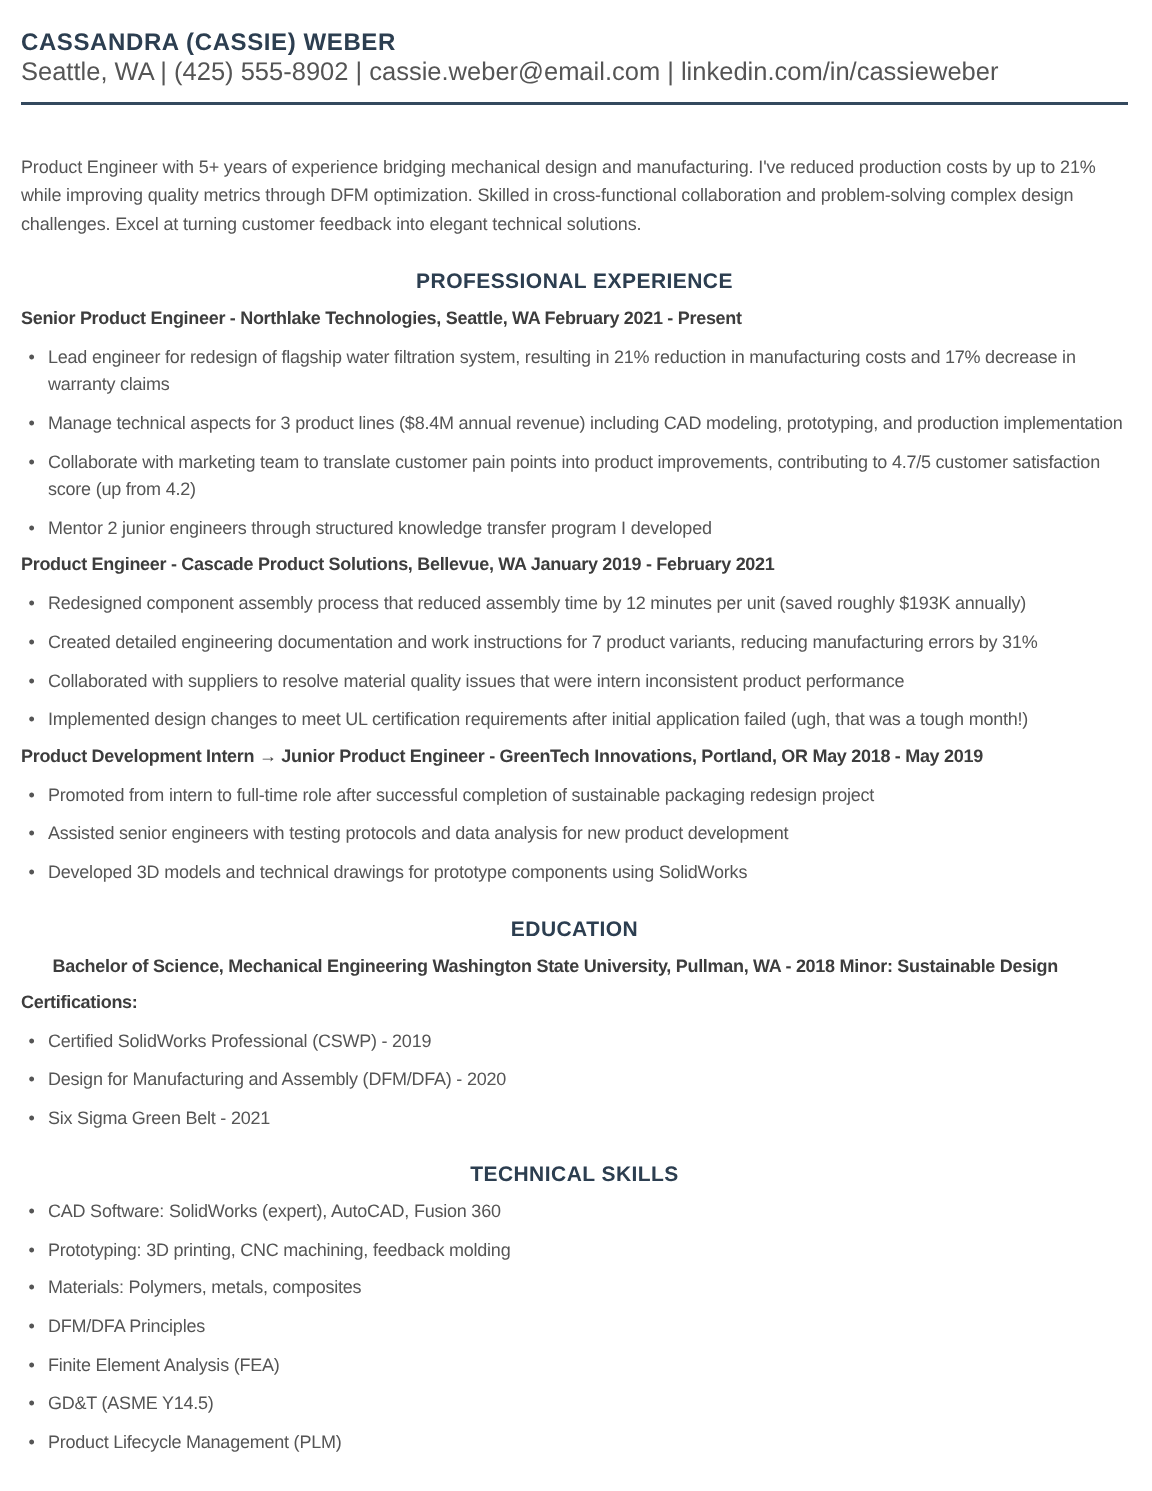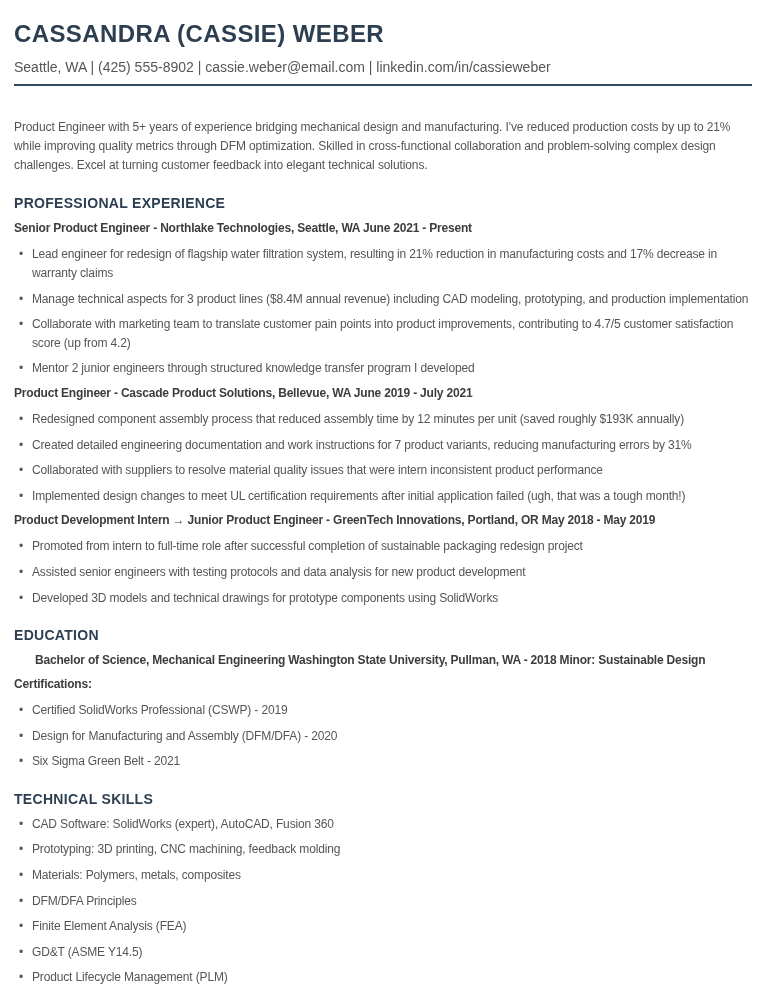--- a/index.html
+++ b/index.html
@@ -6,35 +6,35 @@
   html, body { background: #ffffff; }
   body {
     width: 768px; height: 994px; overflow: hidden;
     font-family: "Liberation Sans", sans-serif;
     color: var(--body-text, #555555);
   }
   .page { width: 768px; height: 994px; padding: 0 16px 0 14px; background: #fff; }
 
   h1.name {
     margin-top: 20px;
-    font-size: 24px; line-height: 1.15; font-weight: bold;
+    font-size: 16px; line-height: 1.15; font-weight: bold;
     color: var(--accent-heading, #2c3e50); letter-spacing: 0.4px;
   }
-  p.contact { margin-top: 11px; font-size: 14px; line-height: 1.2; color: var(--body-text, #555); }
+  p.contact { font-size: 17px; line-height: 1.2; color: var(--body-text, #555); }
   hr.rule { margin-top: 9px; border: none; border-top: 2px solid var(--rule, #34495e); }
 
   p.summary {
     margin-top: 32px; font-size: 12px; line-height: 19px;
     letter-spacing: -0.1px; color: var(--body-text, #555);
   }
 
   h2.section-heading {
     margin: 20px 0 8px 0;
     font-size: 14px; line-height: 16px; font-weight: bold;
-    color: var(--accent-heading, #2c3e50); letter-spacing: 0.3px;
+    color: var(--accent-heading, #2c3e50); letter-spacing: 0.3px; text-align: center;
   }
 
   .job-title, .bold-line {
     margin-top: 6px;
     font-size: 12px; line-height: 18px; font-weight: bold;
     color: var(--job-title-text, #3d3d3d); letter-spacing: -0.2px;
   }
   .bold-line.degree { margin-top: 8px; padding-left: 21px; }
   .bold-line.cert-label { margin-top: 6px; }
 
@@ -62,35 +62,35 @@
     <hr class="rule">
   </header>
 
   <p class="summary">Product Engineer with 5+ years of experience bridging mechanical design and manufacturing. I've reduced production costs by up to 21% while improving quality metrics through DFM optimization. Skilled in cross-functional collaboration and problem-solving complex design challenges. Excel at turning customer feedback into elegant technical solutions.</p>
 
   <section>
     <h2 class="section-heading">PROFESSIONAL EXPERIENCE</h2>
     <div>
 
         <div class="job">
-          <h3 class="job-title">Senior Product Engineer - Northlake Technologies, Seattle, WA June 2021 - Present</h3>
+          <h3 class="job-title">Senior Product Engineer - Northlake Technologies, Seattle, WA February 2021 - Present</h3>
           <ul class="bullets">
 
               <li>Lead engineer for redesign of flagship water filtration system, resulting in 21% reduction in manufacturing costs and 17% decrease in warranty claims</li>
 
               <li>Manage technical aspects for 3 product lines ($8.4M annual revenue) including CAD modeling, prototyping, and production implementation</li>
 
               <li>Collaborate with marketing team to translate customer pain points into product improvements, contributing to 4.7/5 customer satisfaction score (up from 4.2)</li>
 
               <li>Mentor 2 junior engineers through structured knowledge transfer program I developed</li>
             </ul>
         </div>
 
         <div class="job">
-          <h3 class="job-title">Product Engineer - Cascade Product Solutions, Bellevue, WA June 2019 - July 2021</h3>
+          <h3 class="job-title">Product Engineer - Cascade Product Solutions, Bellevue, WA January 2019 - February 2021</h3>
           <ul class="bullets">
 
               <li>Redesigned component assembly process that reduced assembly time by 12 minutes per unit (saved roughly $193K annually)</li>
 
               <li>Created detailed engineering documentation and work instructions for 7 product variants, reducing manufacturing errors by 31%</li>
 
               <li>Collaborated with suppliers to resolve material quality issues that were intern inconsistent product performance</li>
 
               <li>Implemented design changes to meet UL certification requirements after initial application failed (ugh, that was a tough month!)</li>
             </ul>

